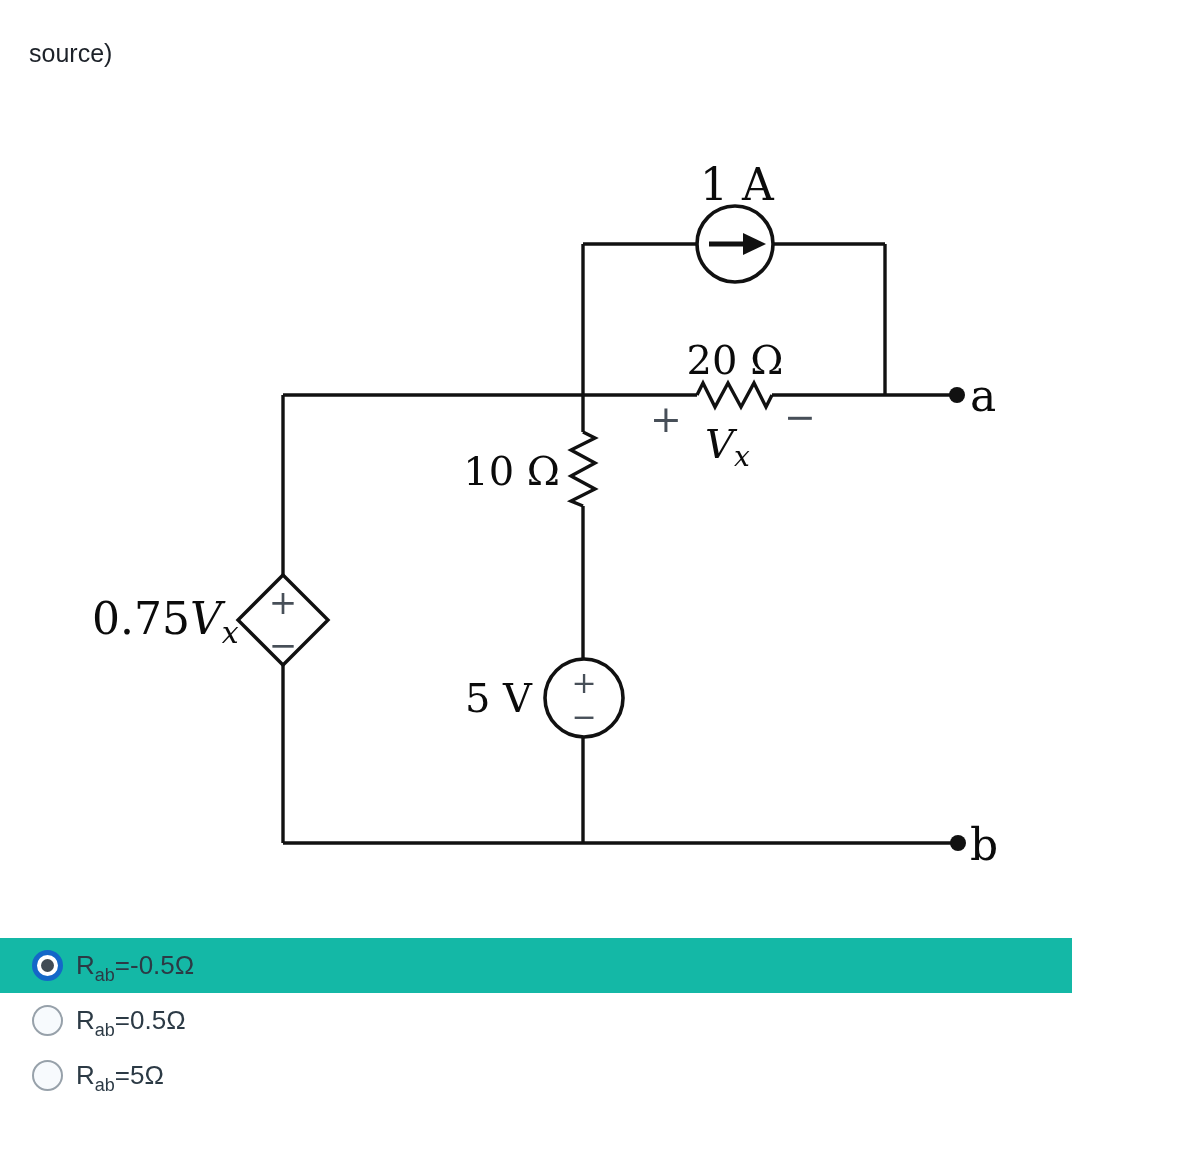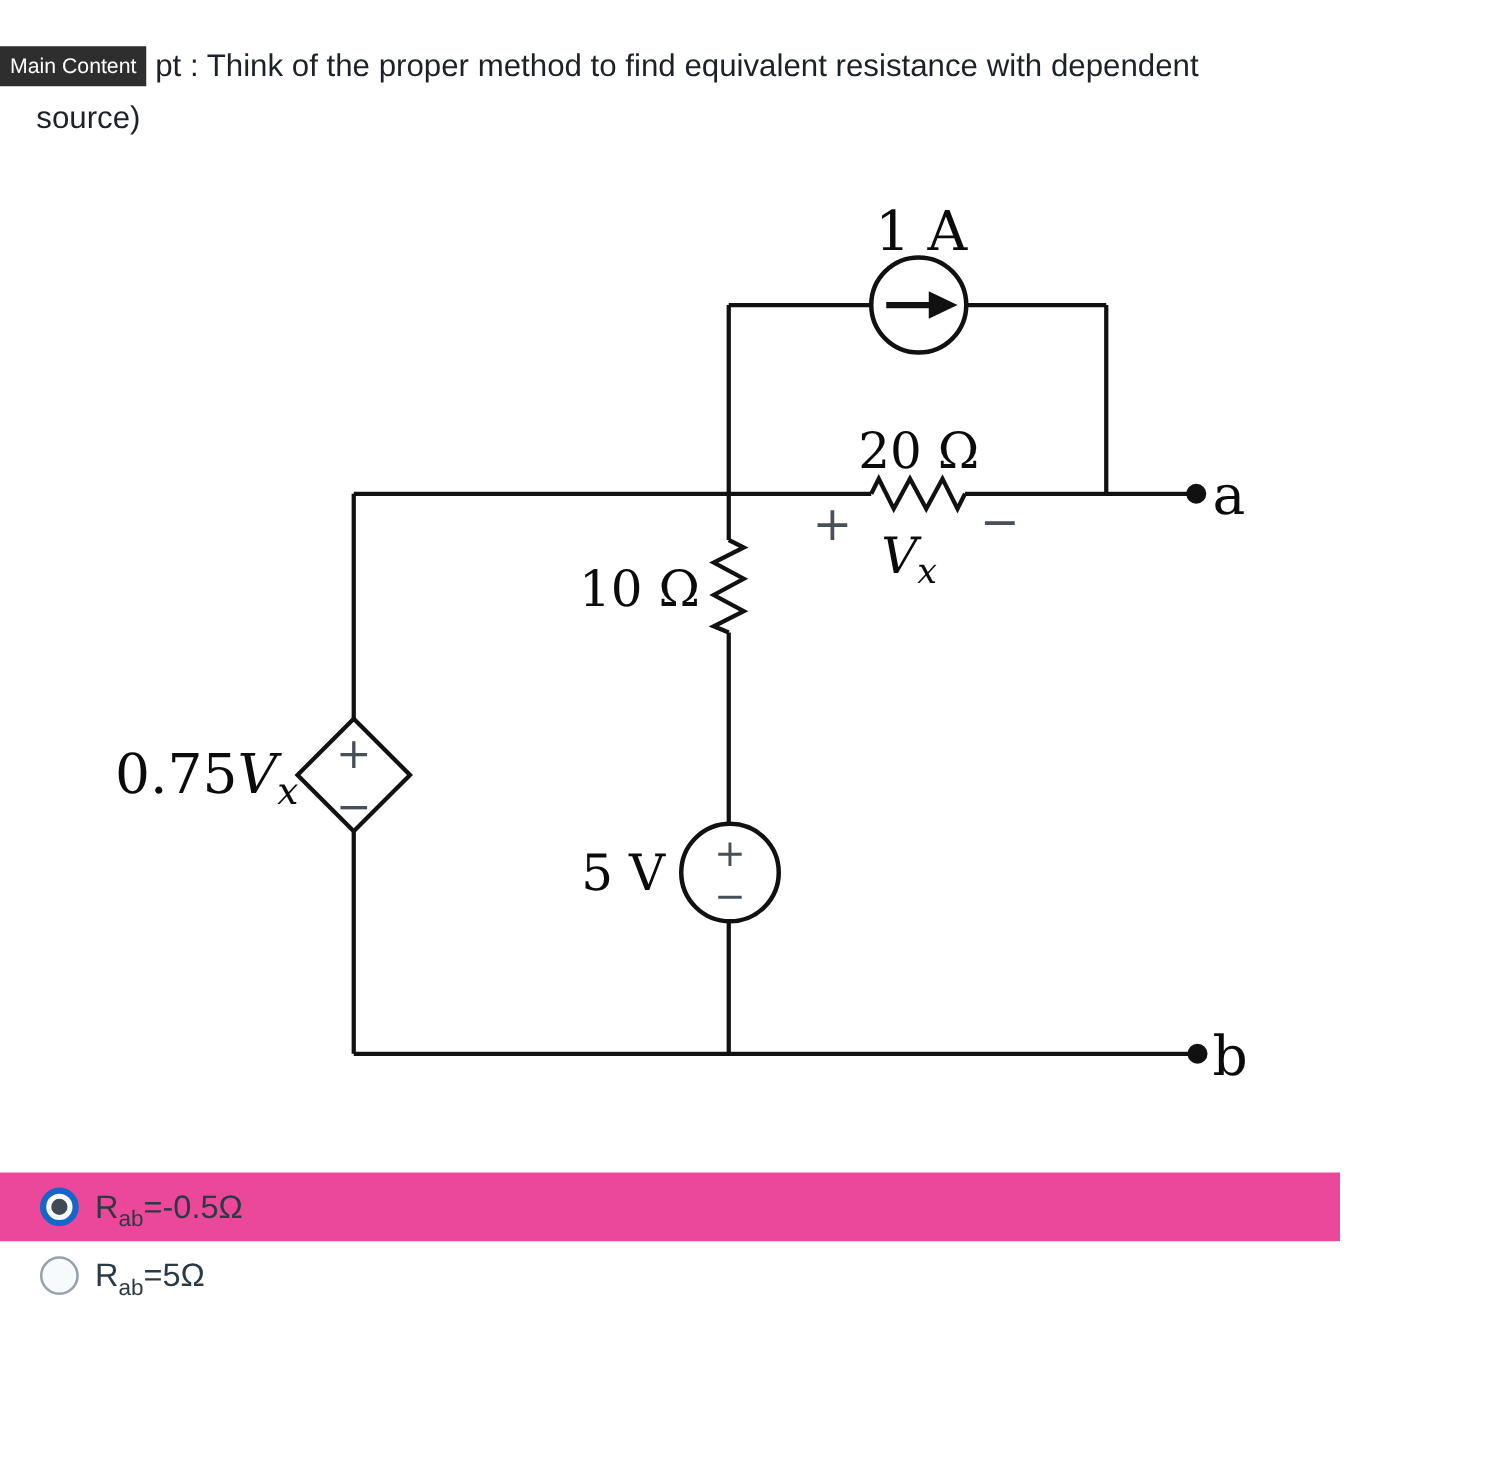--- a/index.html
+++ b/index.html
@@ -31,44 +31,41 @@
   .cm-it { font-family: "DejaVu Serif", "Liberation Serif", serif; font-style: italic; fill: #0b0b0b; }
   .pol { font-family: "DejaVu Serif", "Liberation Serif", serif; fill: #474f58; }
 
   
   .options { position: absolute; left: 0; top: 938px; width: 1100px; }
   .opt-row {
     display: flex; align-items: center;
     height: 55px; padding-left: 32px; width: 1072px;
     cursor: pointer;
   }
-  .opt-row.selected { background: #ec4899; }
+  .opt-row.selected { background: #14b8a6; }
   .radio {
     width: 31px; height: 31px; border-radius: 50%;
     border: 2px solid #97a1aa; background: #f7fafd;
     margin-right: 13px; flex: 0 0 auto; position: relative;
   }
   .opt-row.selected .radio {
     border: 5px solid #1467c8; background: #ffffff;
   }
   .opt-row.selected .radio::after {
     content: ""; position: absolute; left: 50%; top: 50%;
     width: 13px; height: 13px; margin: -6.5px 0 0 -6.5px;
     border-radius: 50%; background: #414b54;
   }
   .opt-label { font-size: 26px; color: #2c3a45; white-space: nowrap; }
   .opt-label .sub { font-size: 18px; position: relative; top: 7px; }
 </style>
 </head>
 <body>
 
 <div class="question">
-  <div class="q-line1">
-    <span class="badge">Main Content</span><span>pt : Think of the proper method to find equivalent resistance with dependent</span>
-  </div>
   <div class="q-line2">source)</div>
 </div>
 
 <div class="circuit-wrap">
 <svg width="1100" height="740" viewBox="0 150 1100 740" xmlns="http://www.w3.org/2000/svg">
 
   <g stroke="#111111" stroke-width="3.4" fill="none">
 
     <path d="M583,244 H885"></path>
     <path d="M583,244 V395"></path>
@@ -139,20 +136,26 @@
 <div class="options">
 
   <div class="opt-row selected">
     <div class="radio"></div>
     <div class="opt-label">
       <span>R</span><span class="sub">ab</span><span>=-0.5Ω</span>
     </div>
   </div>
 
 
+  <div class="opt-row">
+    <div class="radio"></div>
+    <div class="opt-label">
+      <span>R</span><span class="sub">ab</span><span>=0.5Ω</span>
+    </div>
+  </div>
 
   <div class="opt-row">
     <div class="radio"></div>
     <div class="opt-label">
       <span>R</span><span class="sub">ab</span><span>=5Ω</span>
     </div>
   </div>
 
 </div>
 

